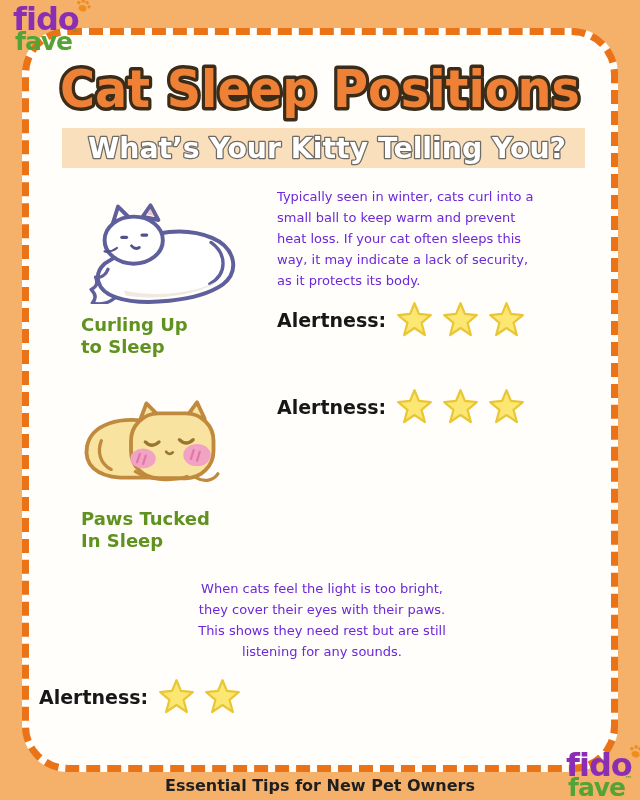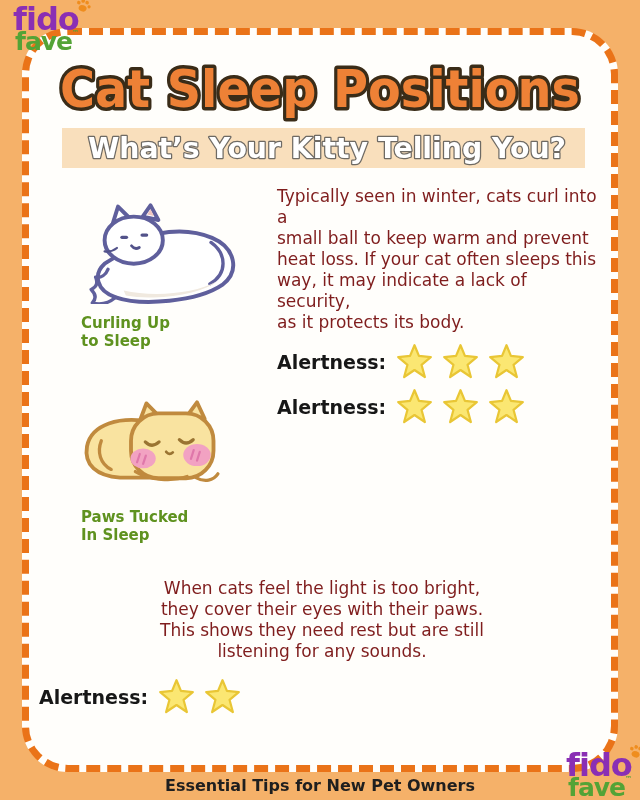--- a/index.html
+++ b/index.html
@@ -36,26 +36,26 @@
   
   .row{position:absolute;left:29px;width:582px;display:flex;}
   .row1{top:178px;}
   .row2{top:376px;}
   .row3{top:560px;}
   .left{width:238px;flex:0 0 238px;}
   .figure{margin:14px 0 0 36px;}
   .row2 .figure{margin-top:12px;}
   .row3 .figure{margin-top:8px;margin-left:44px;}
   .cat-label{
-    margin:6px 0 0 52px;font-size:15px;font-weight:bold;color:#5f921f;
+    margin:6px 0 0 52px;font-size:18px;font-weight:bold;color:#5f921f;
     line-height:1.2;white-space:pre-line;
   }
   .right{flex:1;padding:0 6px 0 10px;}
   .desc{
-    margin:8px 0 0 0;font-size:17px;line-height:21px;color:#7f1d1d;white-space:pre-line;
+    margin:8px 0 0 0;font-size:13px;line-height:21px;color:#6d28d9;white-space:pre-line;
   }
   .row2 .desc{margin-top:10px;}
   .row3 .desc{margin-top:18px;text-align:center;}
   .alert-row{display:flex;align-items:center;gap:10px;margin-top:10px;}
   .row2 .alert-row{margin-top:12px;}
   .row3 .alert-row{margin-top:16px;}
   .al-label{font-size:19px;font-weight:800;color:#171717;}
   .stars{display:flex;align-items:center;gap:9px;}
   .star{width:37px;height:37px;display:block;}
   

